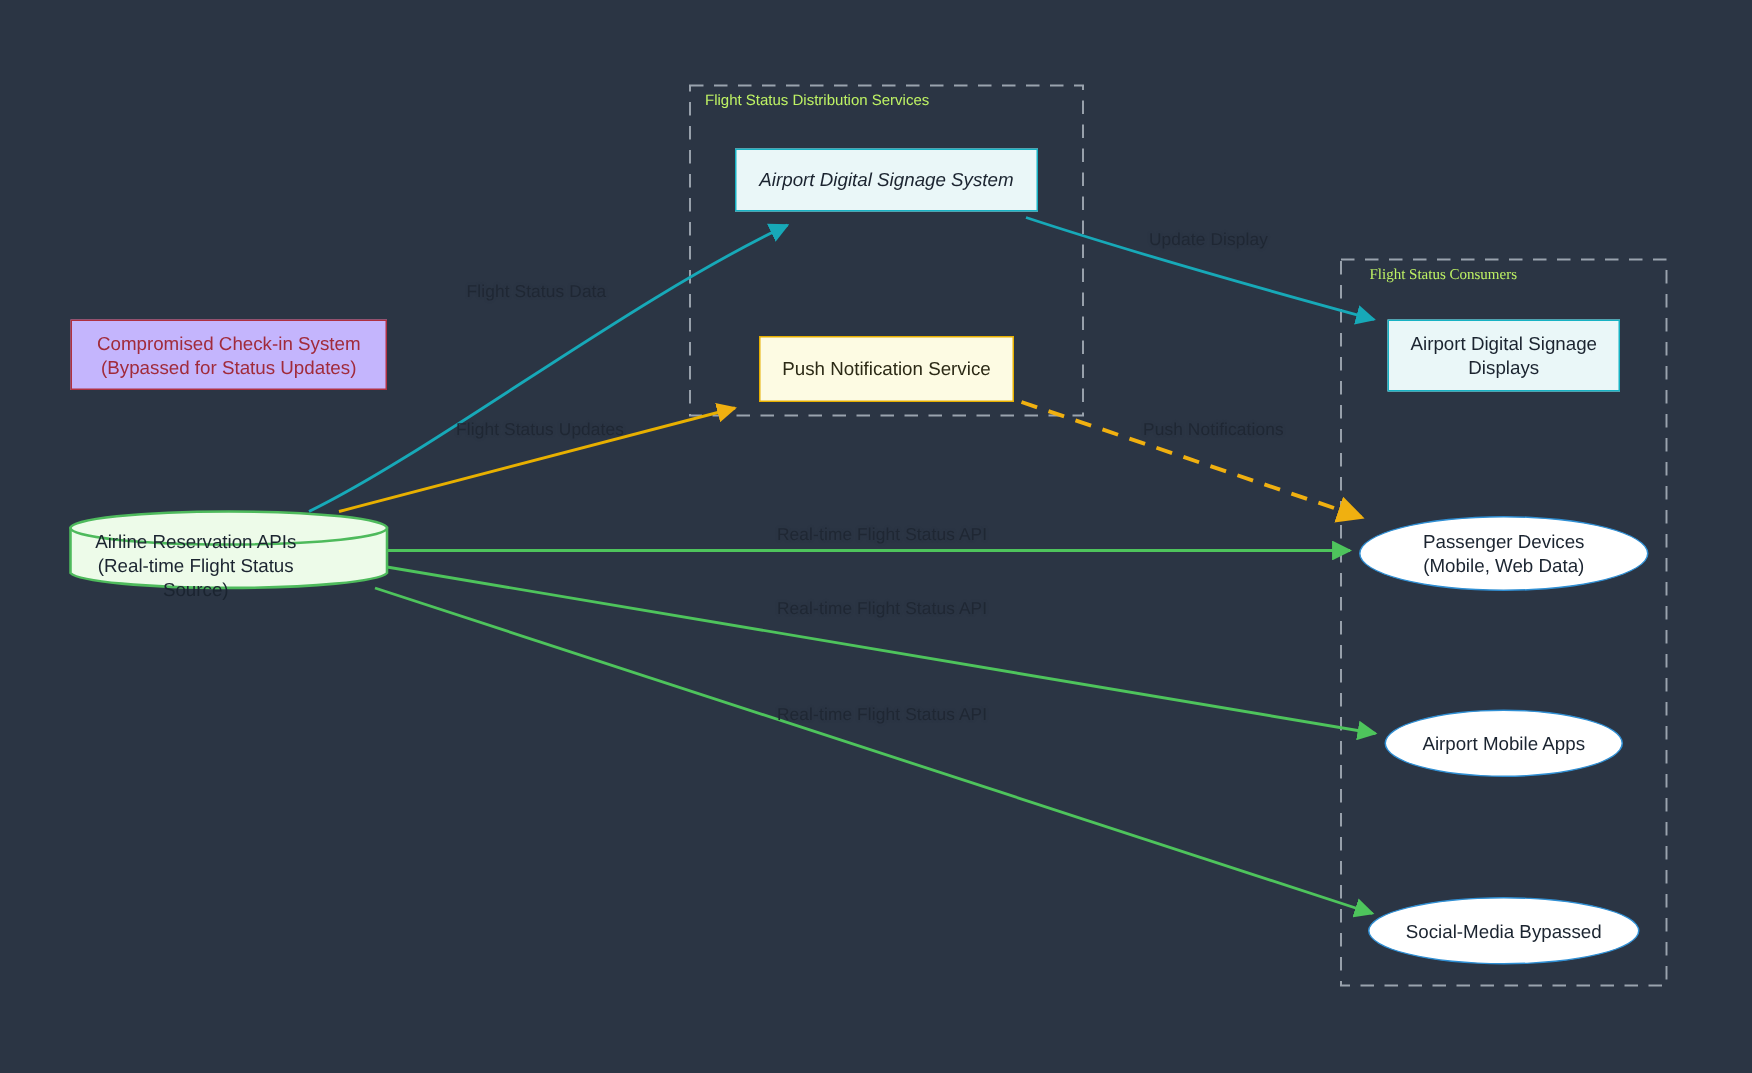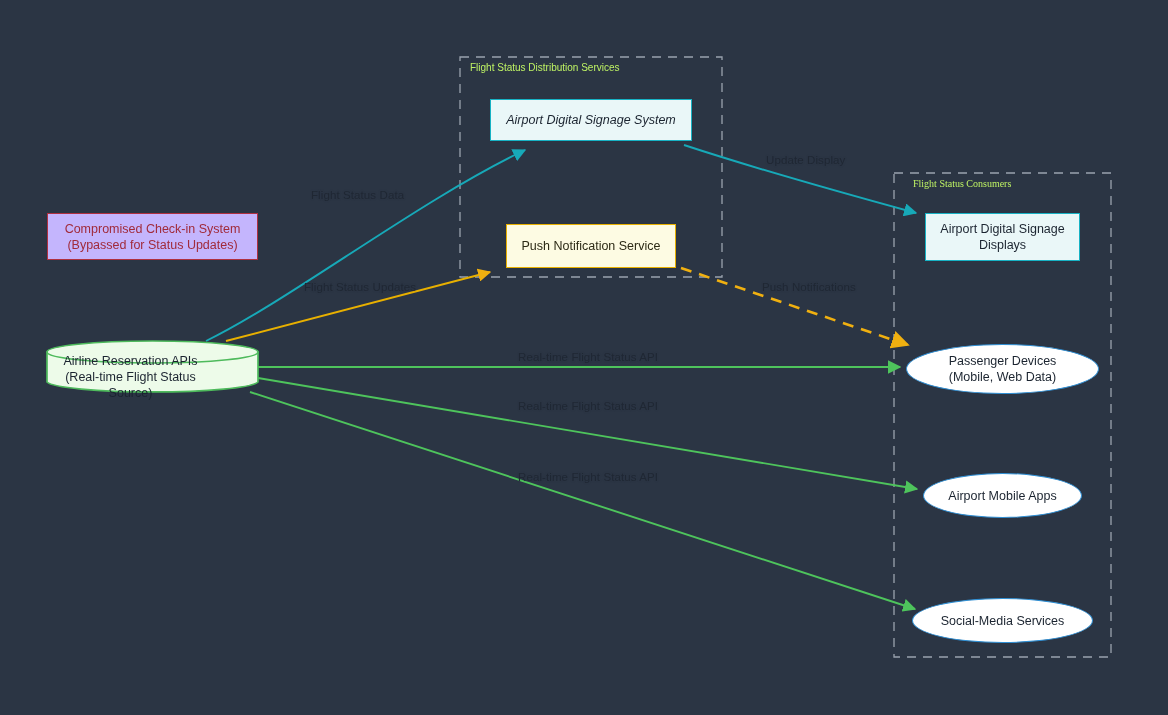--- a/index.html
+++ b/index.html
@@ -160,21 +160,21 @@
       <div>Passenger Devices</div>
       <div>(Mobile, Web Data)</div>
     </div>
   </div>
 
   <div class="node node-ellipse" style="left:923px; top:473px; width:159px; height:45px;">
     <div>Airport Mobile Apps</div>
   </div>
 
   <div class="node node-ellipse" style="left:912px; top:598px; width:181px; height:45px;">
-    <div>Social-Media Services</div>
+    <div>Social-Media Bypassed</div>
   </div>
 
   <div class="edge-label" style="left:311px; top:189px;">Flight Status Data</div>
 
   <div class="edge-label" style="left:304px; top:281px;">Flight Status Updates</div>
 
   <div class="edge-label" style="left:766px; top:154px;">Update Display</div>
 
   <div class="edge-label" style="left:762px; top:281px;">Push Notifications</div>
 

